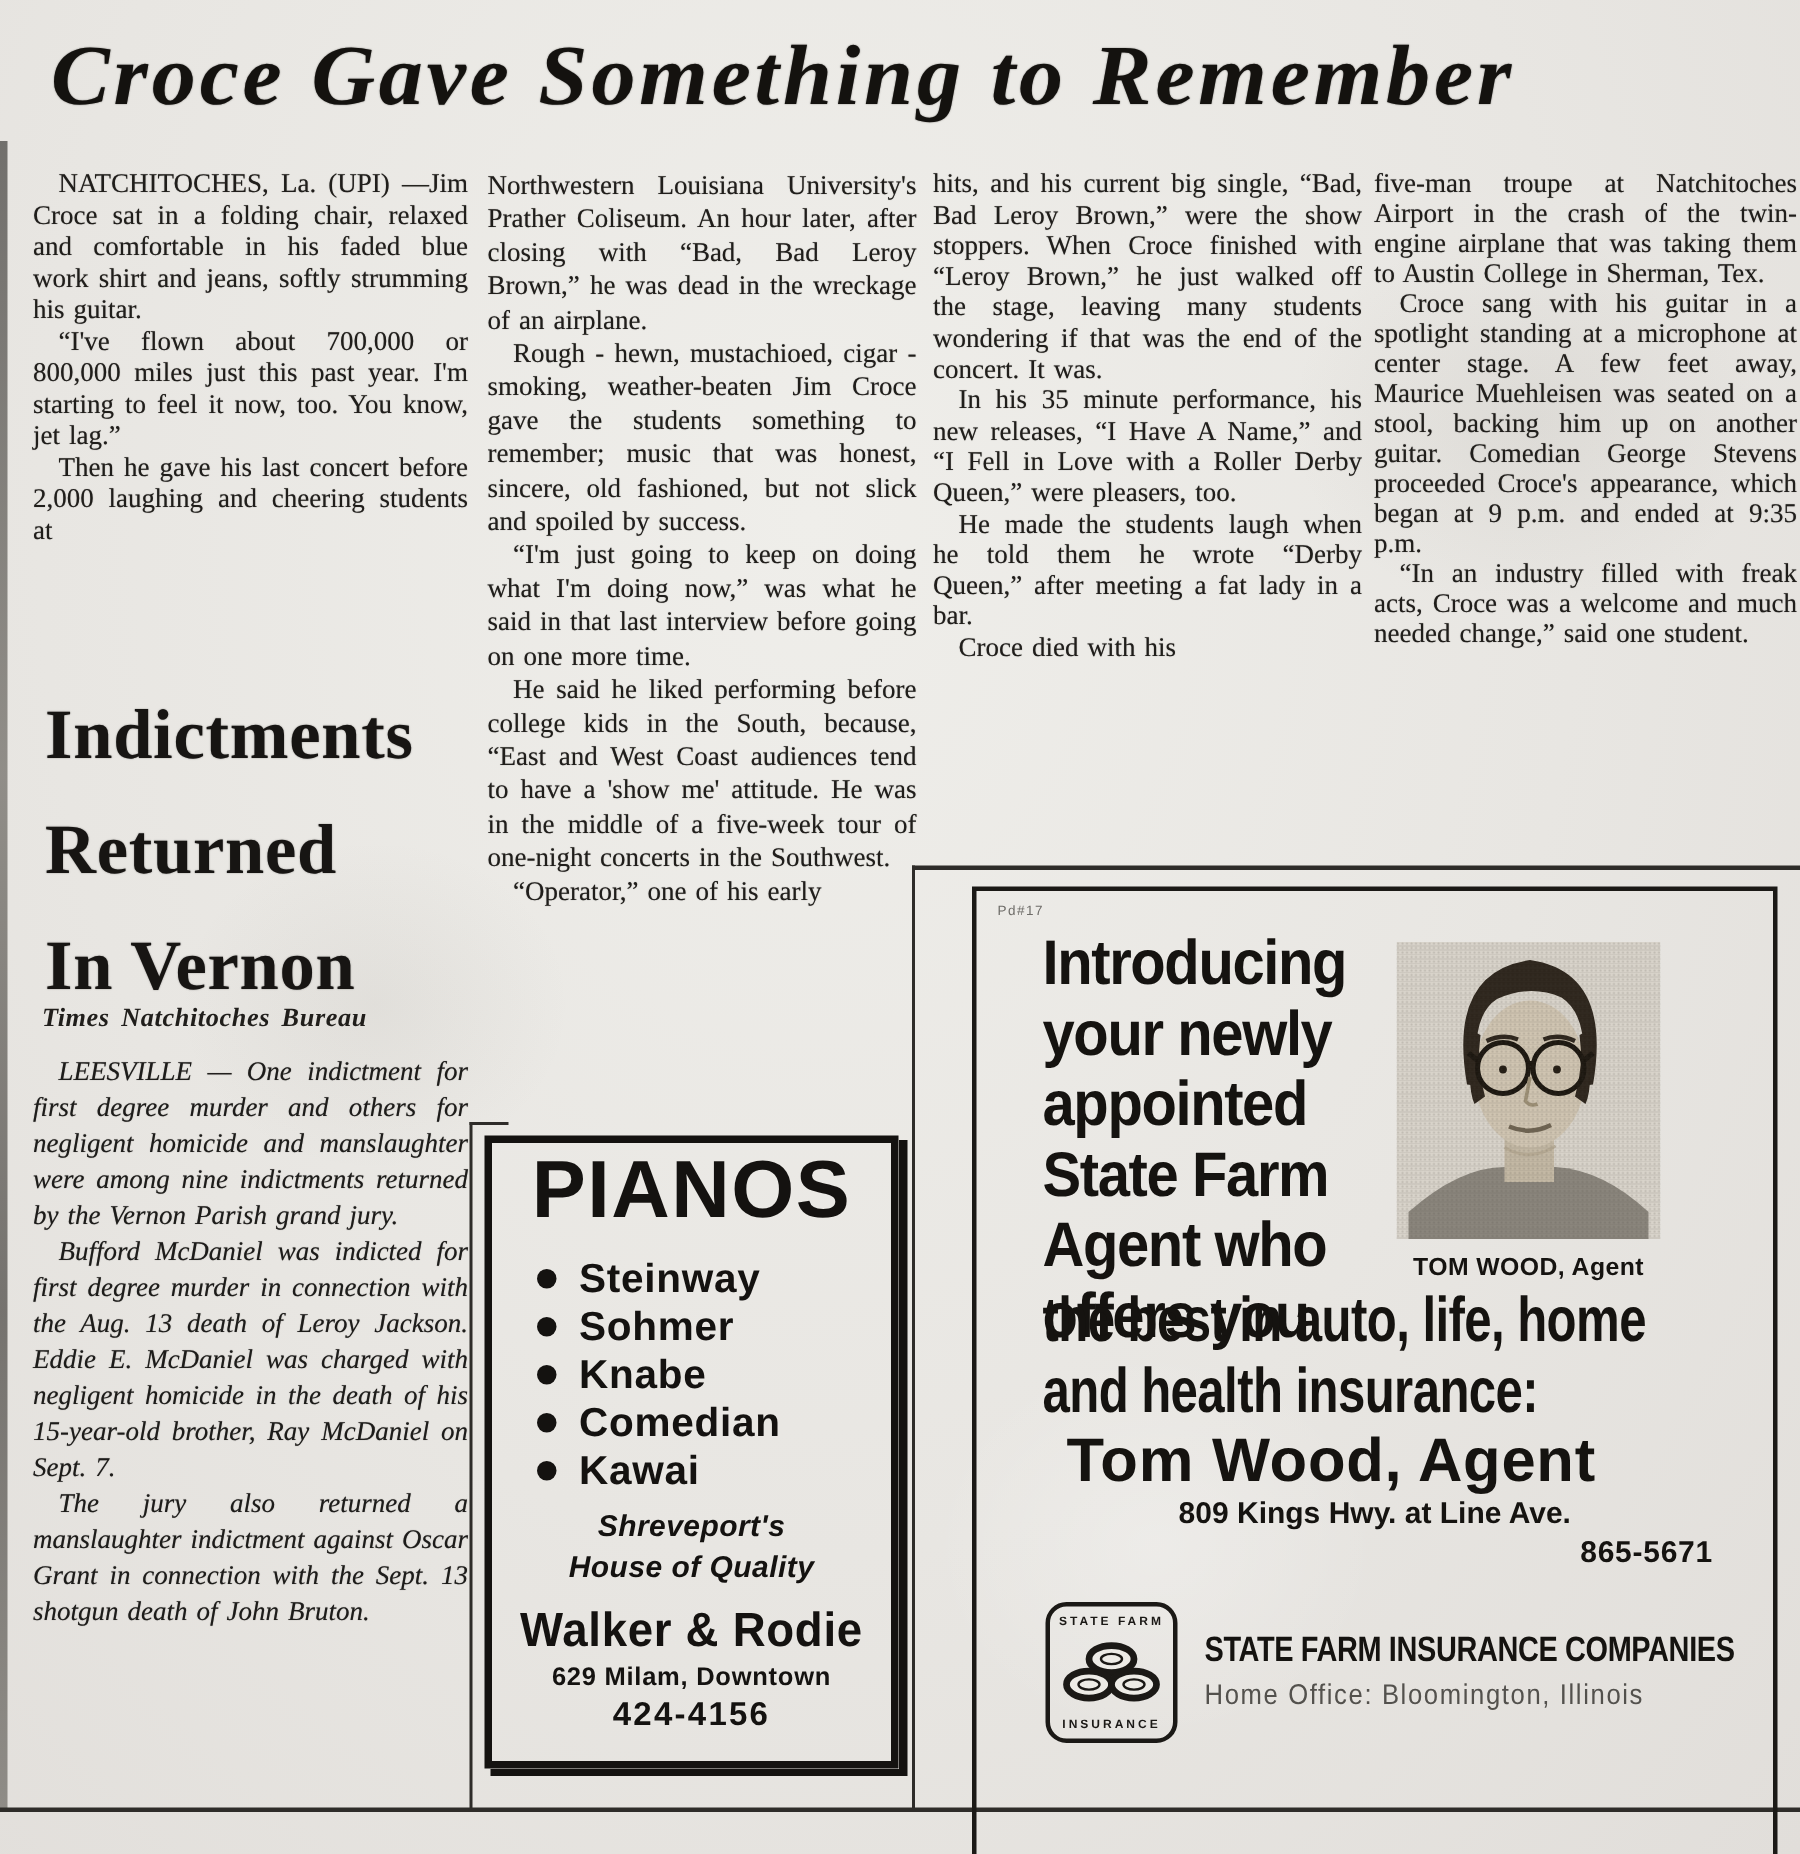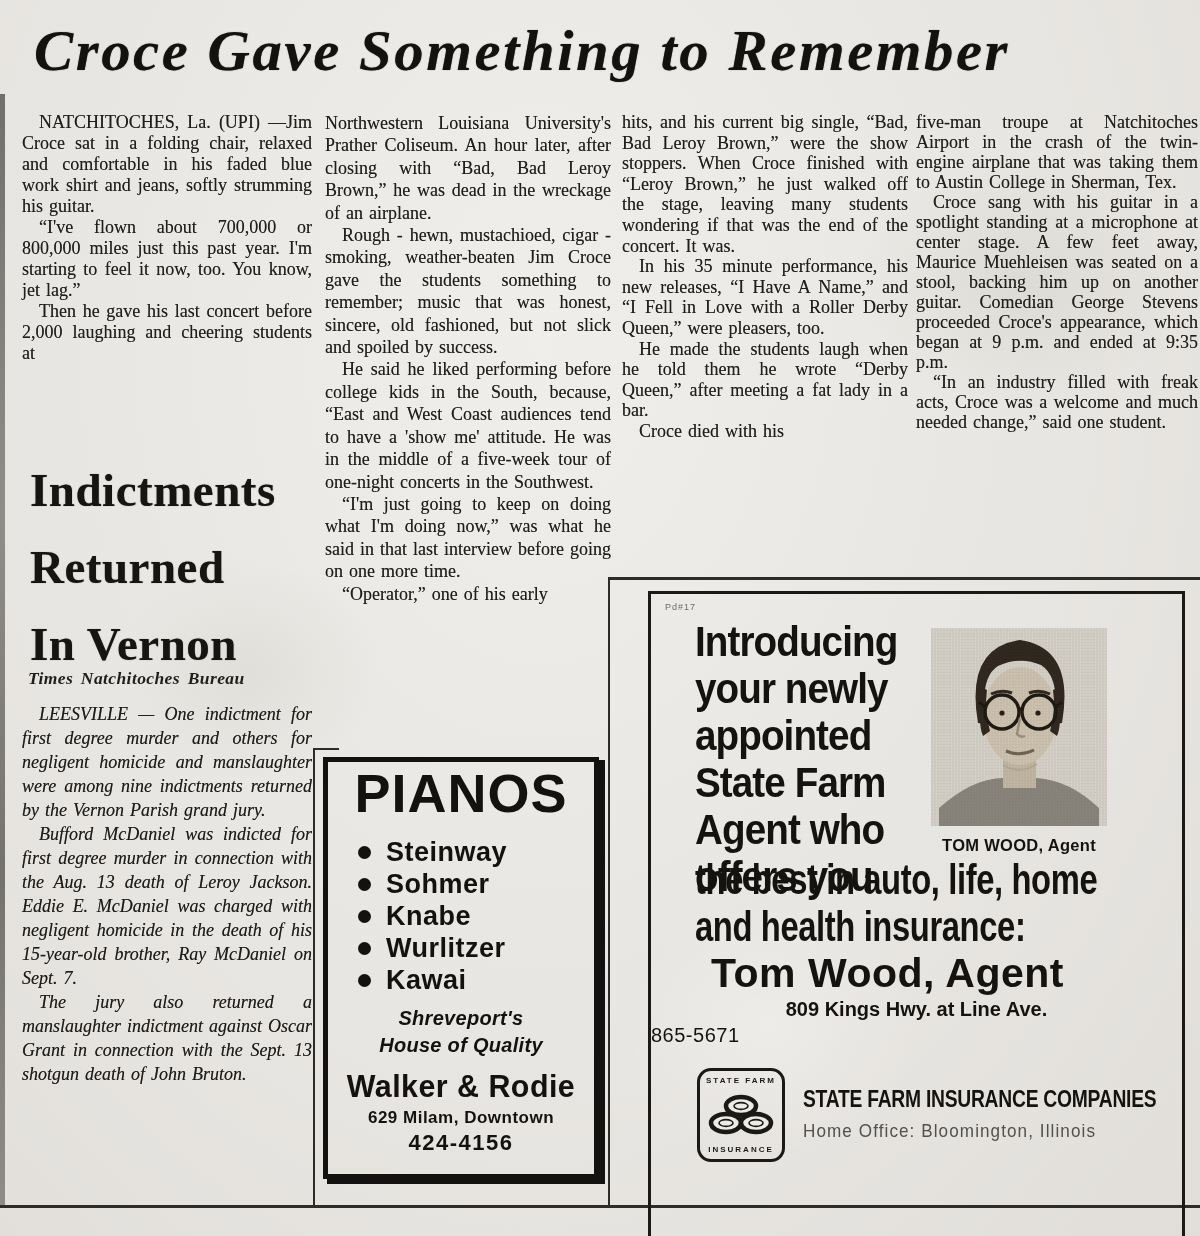--- a/index.html
+++ b/index.html
@@ -85,21 +85,21 @@
   }
   .sf-continuation{
     position:absolute;left:44px;top:262px;font-weight:bold;font-size:42px;line-height:47px;
     letter-spacing:-.5px;transform:scaleX(.78);transform-origin:left top;white-space:nowrap;
   }
   .sf-photo{position:absolute;left:280px;top:34px;width:176px;height:198px;}
   .sf-photo .scan{position:absolute;inset:0;background:repeating-linear-gradient(0deg,rgba(80,75,68,.08) 0 1px,rgba(0,0,0,0) 1px 3px);}
   .sf-photo-caption{position:absolute;left:248px;top:242px;width:240px;text-align:center;font-weight:bold;font-size:16.5px;letter-spacing:.3px;}
   .sf-agent{position:absolute;left:0;top:356px;width:100%;text-align:center;font-weight:bold;font-size:41px;letter-spacing:.5px;padding-right:58px;box-sizing:border-box;}
   .sf-address{position:absolute;left:0;top:404px;width:100%;text-align:center;font-weight:bold;font-size:20px;box-sizing:border-box;}
-  .sf-phone{position:absolute;left:0;top:430px;width:100%;text-align:left;font-weight:normal;font-size:20px;letter-spacing:.5px;padding-right:28px;box-sizing:border-box;}
+  .sf-phone{position:absolute;left:0;top:430px;width:100%;text-align:right;font-weight:bold;font-size:20px;letter-spacing:.5px;padding-right:40px;box-sizing:border-box;}
   .sf-logo{
     position:absolute;left:46px;top:474px;width:88px;height:94px;
     border:3px solid #1b1916;border-radius:14px;box-sizing:border-box;
     display:flex;flex-direction:column;align-items:center;justify-content:space-between;
     padding:5px 3px;
   }
   .sf-logo-word{font-size:8px;font-weight:bold;letter-spacing:2px;color:#1b1916;white-space:nowrap;}
   .sf-company{position:absolute;left:152px;top:492px;}
   .sf-company-name{font-weight:bold;font-size:23.5px;letter-spacing:-.3px;transform:scaleX(.82);transform-origin:left top;white-space:nowrap;}
   .sf-home-office{margin-top:7px;font-size:19px;color:#53514d;letter-spacing:1.2px;transform:scaleX(.9);transform-origin:left top;white-space:nowrap;}
@@ -130,22 +130,22 @@
   <div class="vernon-byline">Times Natchitoches Bureau</div>
   <div id="vernon-body">
     <p>LEESVILLE — One indictment for first degree murder and others for negligent homicide and manslaughter were among nine indictments returned by the Vernon Parish grand jury.</p>
     <p>Bufford McDaniel was indicted for first degree murder in connection with the Aug. 13 death of Leroy Jackson. Eddie E. McDaniel was charged with negligent homicide in the death of his 15-year-old brother, Ray McDaniel on Sept. 7.</p>
     <p>The jury also returned a manslaughter indictment against Oscar Grant in connection with the Sept. 13 shotgun death of John Bruton.</p>
   </div>
 
   <div class="newscol" id="col2">
     <p class="noindent">Northwestern Louisiana University's Prather Coliseum. An hour later, after closing with “Bad, Bad Leroy Brown,” he was dead in the wreckage of an airplane.</p>
     <p>Rough - hewn, mustachioed, cigar - smoking, weather-beaten Jim Croce gave the students something to remember; music that was honest, sincere, old fashioned, but not slick and spoiled by success.</p>
+    <p>“I'm just going to keep on doing what I'm doing now,” was what he said in that last interview before going on one more time.</p>
     <p>He said he liked performing before college kids in the South, because, “East and West Coast audiences tend to have a 'show me' attitude. He was in the middle of a five-week tour of one-night concerts in the Southwest.</p>
-    <p>“I'm just going to keep on doing what I'm doing now,” was what he said in that last interview before going on one more time.</p>
     <p>“Operator,” one of his early</p>
   </div>
 
   <div class="newscol" id="col3">
     <p class="noindent">hits, and his current big single, “Bad, Bad Leroy Brown,” were the show stoppers. When Croce finished with “Leroy Brown,” he just walked off the stage, leaving many students wondering if that was the end of the concert. It was.</p>
     <p>In his 35 minute performance, his new releases, “I Have A Name,” and “I Fell in Love with a Roller Derby Queen,” were pleasers, too.</p>
     <p>He made the students laugh when he told them he wrote “Derby Queen,” after meeting a fat lady in a bar.</p>
     <p>Croce died with his</p>
   </div>
 
@@ -171,21 +171,21 @@
       <div class="pianos-item">
         <span class="bullet"></span>
         <span>Sohmer</span>
       </div>
       <div class="pianos-item">
         <span class="bullet"></span>
         <span>Knabe</span>
       </div>
       <div class="pianos-item">
         <span class="bullet"></span>
-        <span>Wurlitzer</span>
+        <span>Comedian</span>
       </div>
       <div class="pianos-item">
         <span class="bullet"></span>
         <span>Kawai</span>
       </div>
     </div>
     <div class="pianos-tagline">
       <div>Shreveport's</div>
       <div>House of Quality</div>
     </div>

